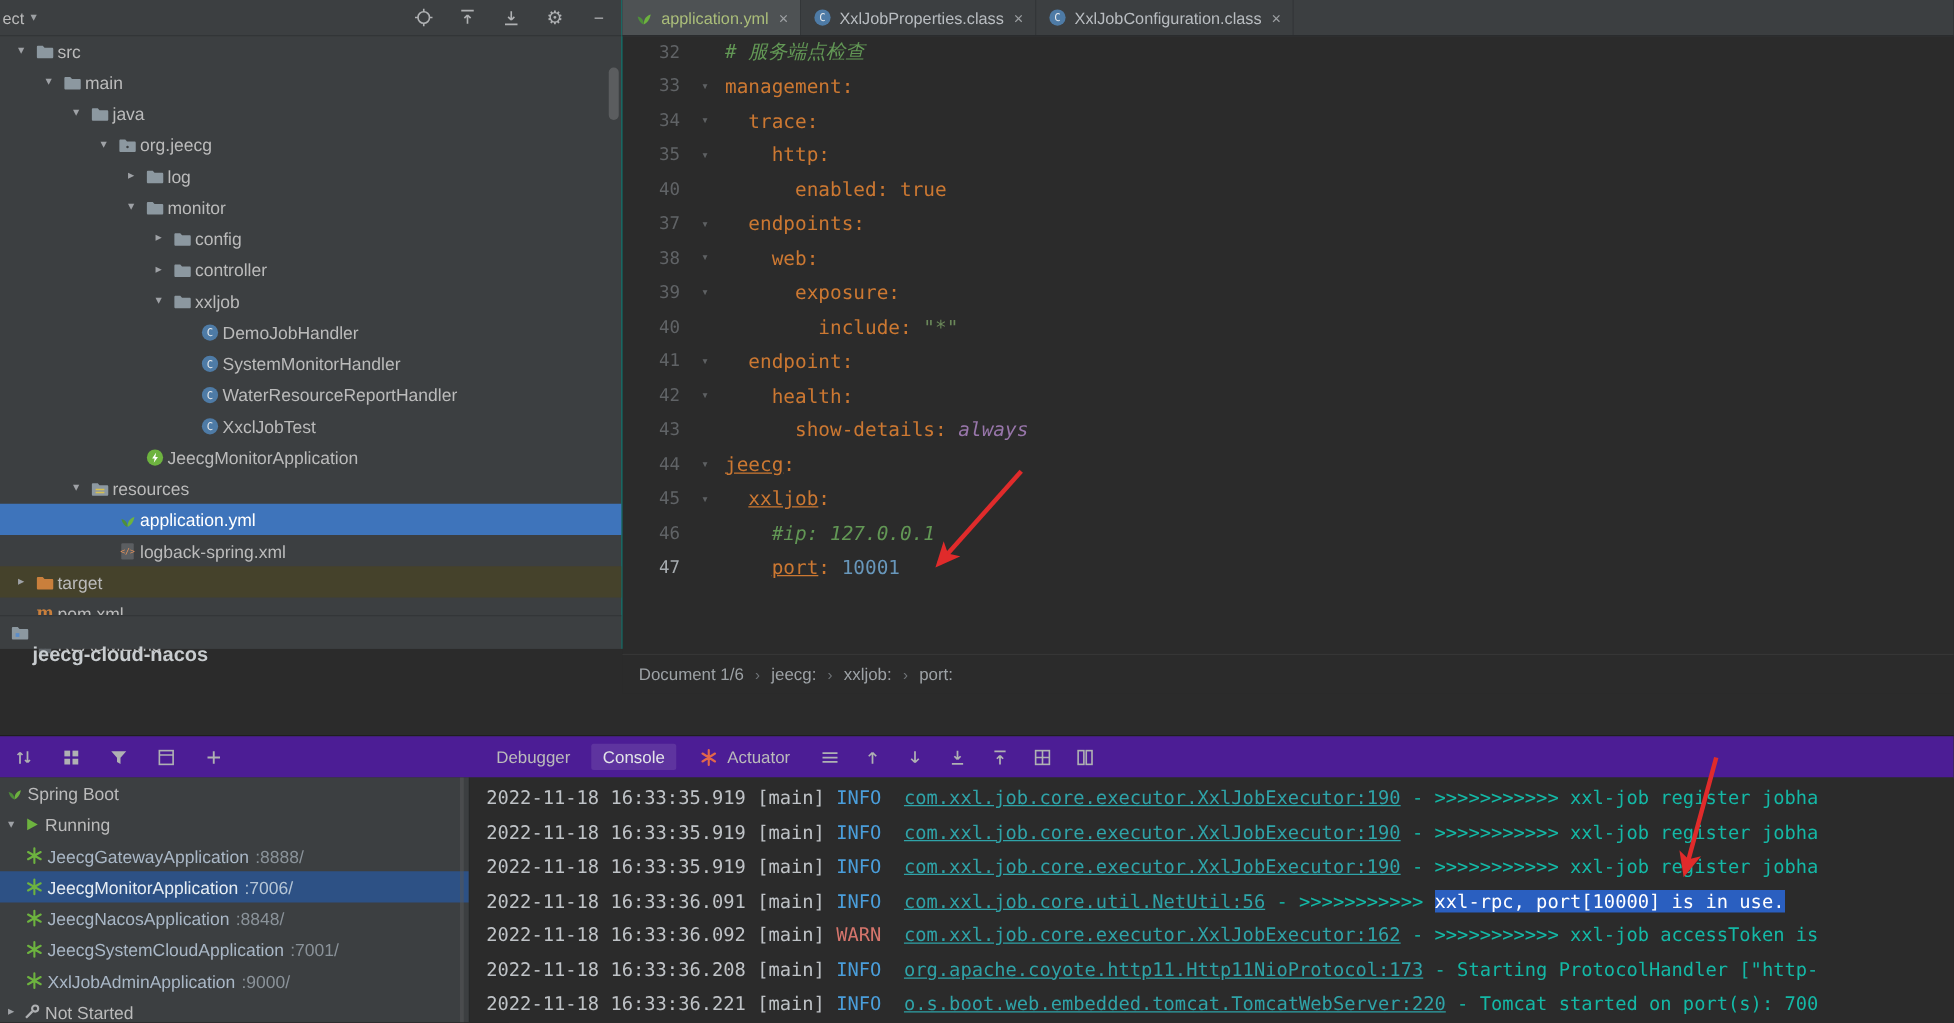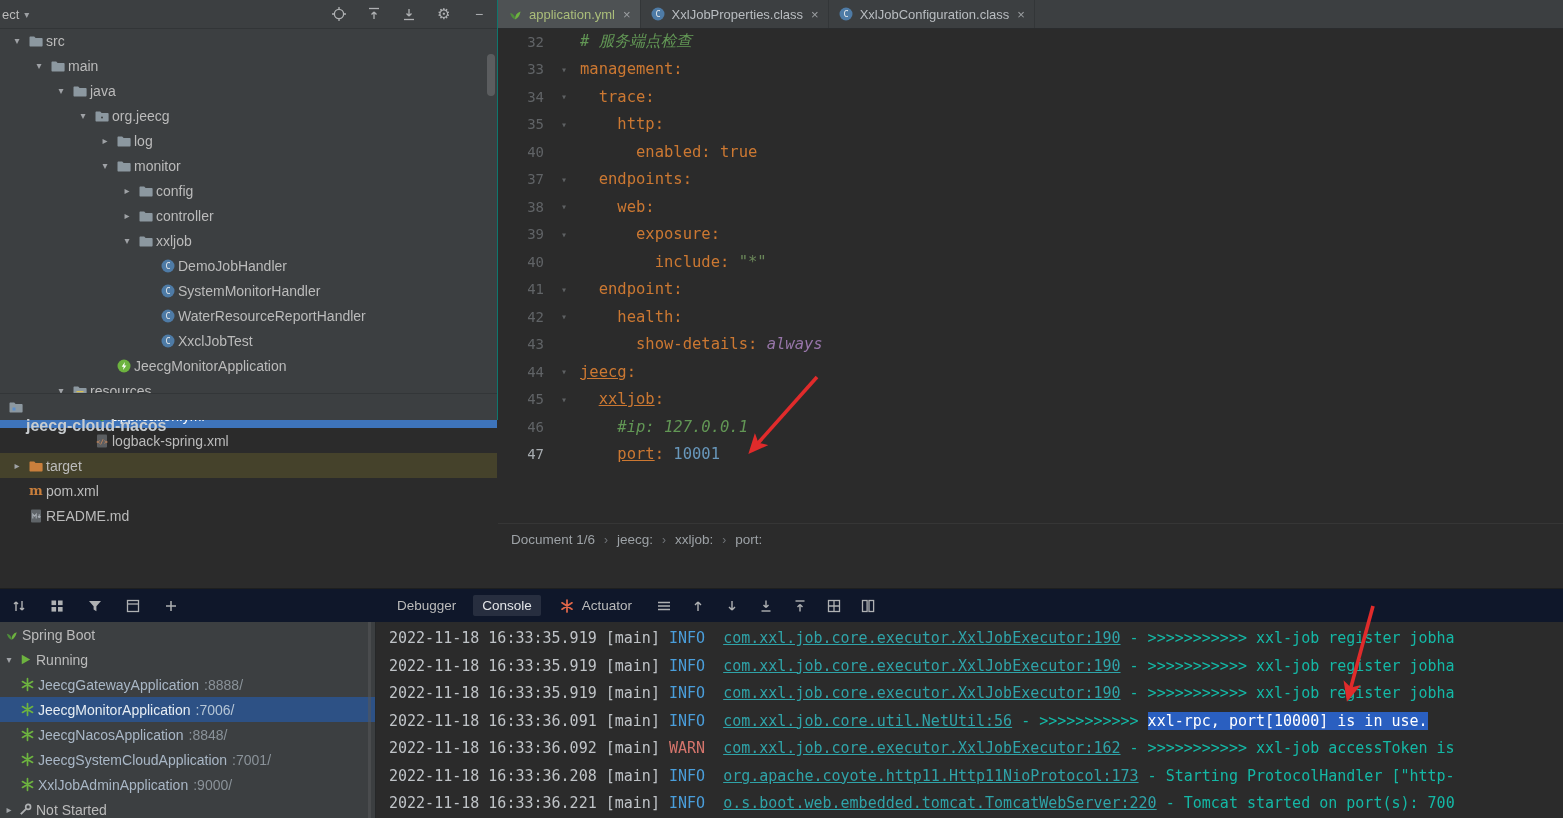--- a/index.html
+++ b/index.html
@@ -1,20 +1,20 @@
 <!DOCTYPE html>
 <html style="--selection-blue: #3E74BB; --selection-muted: #2D5185; --console-highlight: #2A5FC0; --key-orange: #CC7832; --string-green: #6A8759; --comment-green: #629755; --number-blue: #6897BB; --meta-purple: #9876AA; --link-teal: #2FA3A8; --info-blue: #4A9EDB; --warn-red: #D5756C; --spring-green: #6DB33F; --excluded-orange: #C97F3C; --arrow-red: #E02B2B;"><head>
 <meta charset="utf-8">
 <style>
   html,body{margin:0;padding:0;background:#2B2B2B;}
   body{width:1563px;height:818px;position:relative;overflow:hidden;
        font-family:"Liberation Sans","DejaVu Sans",sans-serif;color:#BBBBBB;}
   svg{display:block}
   
-  #project-panel{position:absolute;left:0;top:0;width:497px;height:420px;background:#3C3F41;border-right:4px solid #0f766e;}
+  #project-panel{position:absolute;left:0;top:0;width:497px;height:519px;background:#3C3F41;border-right:4px solid #0f766e;}
   #pp-header{height:28px;position:relative;display:flex;align-items:center;border-bottom:1px solid #323537;}
   #pp-title{color:#BBBBBB;font-size:13px;margin-left:2px;}
   .caret{color:#9DA0A3;font-size:10px;margin-left:5px;}
   #pp-icons{position:absolute;left:330px;top:0;height:28px;display:flex;align-items:center;gap:17px;color:#AFB1B3;}
   .ibtn{width:18px;height:18px;display:inline-flex;align-items:center;justify-content:center;font-size:14px;color:#AFB1B3;}
   .ibtn svg{width:16px;height:16px}
   #pp-tree{position:absolute;top:28px;left:0;right:0;}
   .trow{display:flex;align-items:center;height:25px;white-space:nowrap;font-size:14px;}
   .trow.sel{background:var(--selection-blue,#3E74BB);}
   .trow.sel .tlabel{color:#FFFFFF;}
@@ -46,21 +46,21 @@
   .p{color:var(--key-orange,#CC7832);} .kw{color:var(--key-orange,#CC7832);}
   .str{color:var(--string-green,#6A8759);}
   .meta{color:var(--meta-purple,#9876AA);font-style:italic;}
   .cm{color:var(--comment-green,#629755);font-style:italic;}
   .nm{color:var(--number-blue,#6897BB);}
   .pl{color:#A9B7C6;}
   #crumbs{position:absolute;left:0;right:0;bottom:0;height:31px;background:#2B2B2B;border-top:1px solid #363636;display:flex;align-items:center;padding-left:13px;gap:9px;font-size:13.5px;color:#9DA2A6;}
   .crumb-sep{color:#6F7377;font-size:12px;}
   
   #bottom{position:absolute;left:0;top:588px;right:0;bottom:0;background:#2B2B2B;border-top:1px solid #1E1F1F;}
-  #bp-header{height:33px;background:#0f172a;border-bottom:1px solid #2c2e30;position:relative;padding-left:36px;}
+  #bp-header{height:33px;background:#4c1d95;border-bottom:1px solid #2c2e30;position:relative;padding-left:36px;}
   #bp-icons{position:absolute;left:10px;top:0;height:33px;display:flex;align-items:center;gap:20px;}
   #bp-tabs{position:absolute;left:388px;top:0;height:33px;display:flex;align-items:center;gap:8px;}
   .btab{padding:3px 9px;color:#BBBBBB;font-size:13.5px;display:flex;align-items:center;gap:6px;}
   .btab.active{background:rgba(255,255,255,.10);color:#E3E5E8;border-radius:2px;}
   #bp-right{position:absolute;left:655px;top:0;height:33px;display:flex;align-items:center;gap:16px;}
   #run-tree{position:absolute;left:0;top:33px;width:375px;bottom:0;background:#3C3F41;border-right:1px solid #262829;overflow:hidden;}
   .rrow{display:flex;align-items:center;height:25px;white-space:nowrap;font-size:14px;}
   .rrow.sel{background:var(--selection-muted,#2D5185);}
   .rchev{width:14px;flex:none;text-align:center;color:#9FA2A6;font-size:10px;}
   .ricon{width:18px;height:16px;flex:none;display:inline-flex;align-items:center;justify-content:center;}

